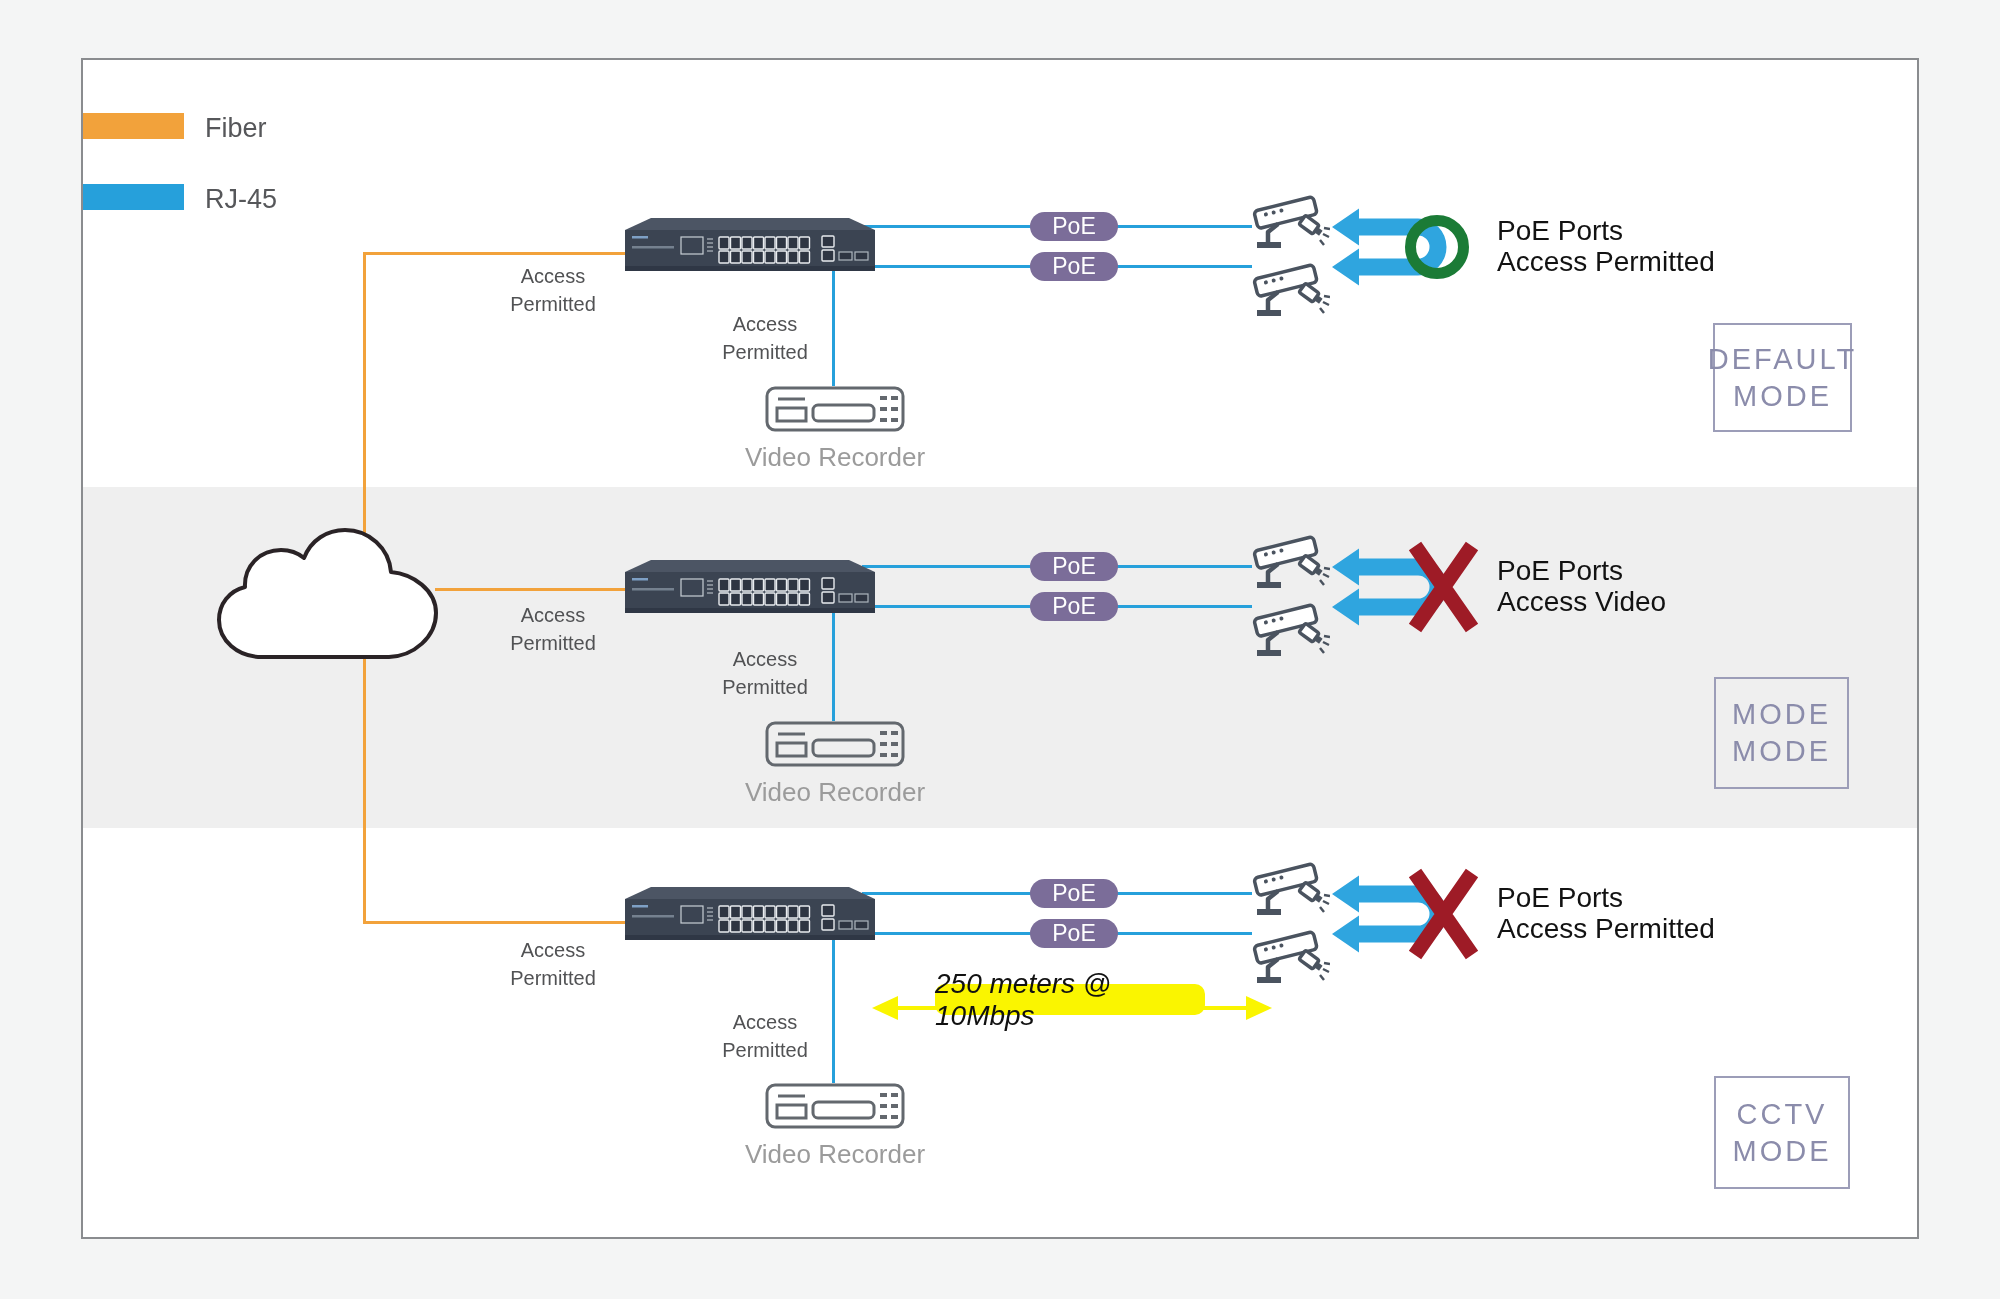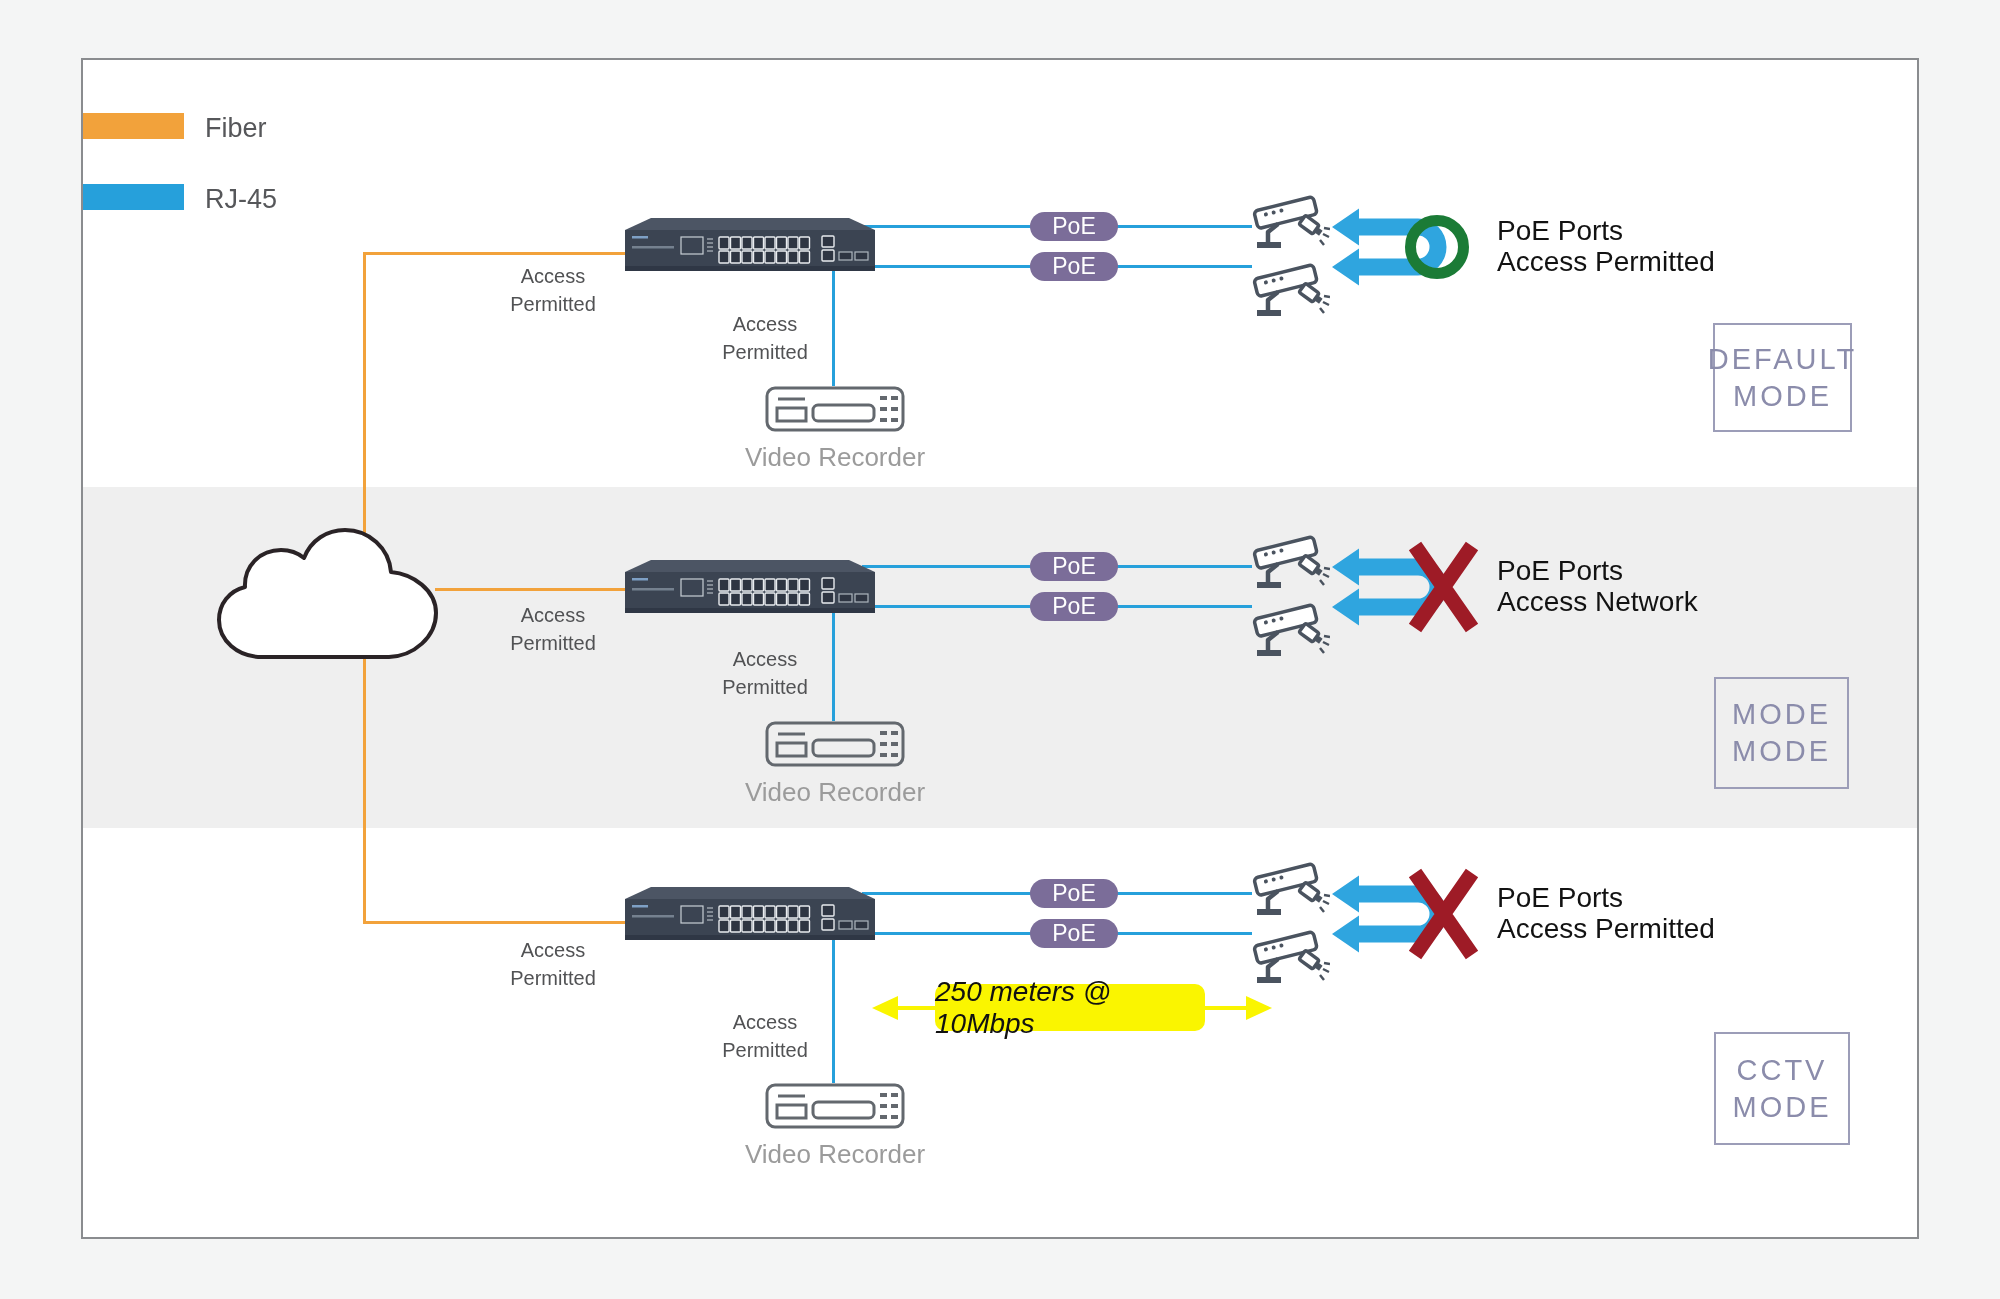--- a/index.html
+++ b/index.html
@@ -15,21 +15,21 @@
   .fiber-line{background:#F2A23B;}
   .rj45-line{background:#26A0DB;}
   .legend-swatch{position:absolute;left:83px;width:101px;height:26px;}
   .legend-label{position:absolute;left:205px;font-size:27px;color:#56575A;}
   .cloud-text{position:absolute;left:208px;top:563px;width:240px;text-align:center;color:#1356A8;font-size:27px;line-height:33px;}
   .poe-badge{position:absolute;width:88px;height:29px;background:#7B6D99;border-radius:15px;color:#FFFFFF;font-size:23px;display:flex;align-items:center;justify-content:center;}
   .access{position:absolute;width:130px;text-align:center;font-size:20px;line-height:28px;color:#515254;}
   .rec-label{position:absolute;width:200px;text-align:center;font-size:26px;color:#9B9B9B;}
   .result{position:absolute;font-size:28px;line-height:31px;color:#121212;white-space:nowrap;}
   .mode-box{position:absolute;border:2px solid #9C9DB8;box-sizing:border-box;color:#8B8CAB;display:flex;flex-direction:column;align-items:center;justify-content:center;font-size:29px;letter-spacing:3px;line-height:37px;}
-  .note-badge{position:absolute;left:935px;top:984px;width:270px;height:47px;background:#FAF500;border-radius:10px;display:flex;align-items:center;justify-content:center;font-style:italic;font-size:28px;color:#111111;}
+  .note-badge{position:absolute;left:935px;top:984px;width:270px;height:31px;background:#FAF500;border-radius:10px;display:flex;align-items:center;justify-content:center;font-style:italic;font-size:28px;color:#111111;}
   .note-line{position:absolute;height:4px;background:#FAF500;}
   .tri{position:absolute;width:0;height:0;}
   .tri-left{border-top:12px solid transparent;border-bottom:12px solid transparent;border-right:26px solid #FAF500;}
   .tri-right{border-top:12px solid transparent;border-bottom:12px solid transparent;border-left:26px solid #FAF500;}
 </style>
 </head>
 <body>
 
 <svg style="position:absolute;width:0;height:0" aria-hidden="true">
   <defs>
@@ -193,21 +193,21 @@
     </svg>
   <svg class="abs" style="left:1250px;top:590px;" width="80" height="70">
       <use href="#sym-camera"></use>
     </svg>
   <svg class="abs" style="left:1332px;top:539px;" width="150" height="96" viewBox="0 0 150 96">
     <use href="#sym-flow"></use>
     <path d="M83,7 L140,89 M140,7 L83,89" stroke="#9E1B26" stroke-width="15"></path>
   </svg>
   <div class="result" style="left:1497px;top:555px;">
     <div>PoE Ports</div>
-    <div>Access Network</div>
+    <div>Access Video</div>
   </div>
   <svg class="abs" style="left:765px;top:721px;" width="140" height="46">
       <use href="#sym-recorder"></use>
     </svg>
   <div class="rec-label" style="left:735px;top:777px;">Video Recorder</div>
   <div class="mode-box" style="left:1714px;top:677px;width:135px;height:112px;">
     <div>MODE</div>
     <div>MODE</div>
   </div>
 
@@ -235,21 +235,21 @@
     <path d="M83,7 L140,89 M140,7 L83,89" stroke="#9E1B26" stroke-width="15"></path>
   </svg>
   <div class="result" style="left:1497px;top:882px;">
     <div>PoE Ports</div>
     <div>Access Permitted</div>
   </div>
   <svg class="abs" style="left:765px;top:1083px;" width="140" height="46">
       <use href="#sym-recorder"></use>
     </svg>
   <div class="rec-label" style="left:735px;top:1139px;">Video Recorder</div>
-  <div class="mode-box" style="left:1714px;top:1032px;width:136px;height:113px;">
+  <div class="mode-box" style="left:1714px;top:1076px;width:136px;height:113px;">
     <div>CCTV</div>
     <div>MODE</div>
   </div>
 
   <div class="tri tri-left" style="left:872px;top:996px;"></div>
   <div class="note-line" style="left:896px;top:1006px;width:44px;"></div>
   <div class="note-line" style="left:1200px;top:1006px;width:50px;"></div>
   <div class="tri tri-right" style="left:1246px;top:996px;"></div>
   <div class="note-badge">250 meters @ 10Mbps</div>
 </div>

